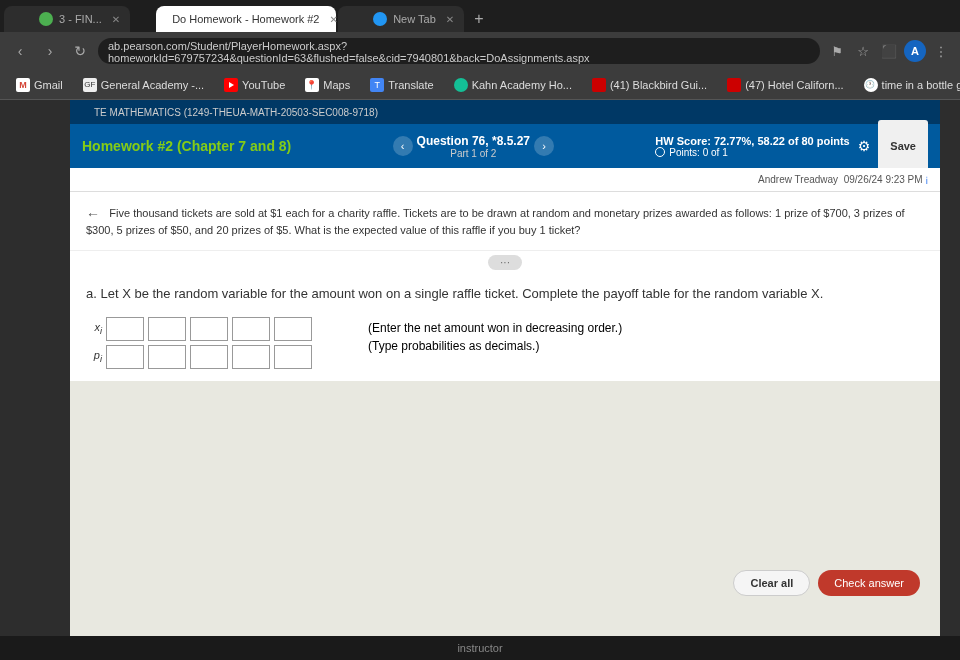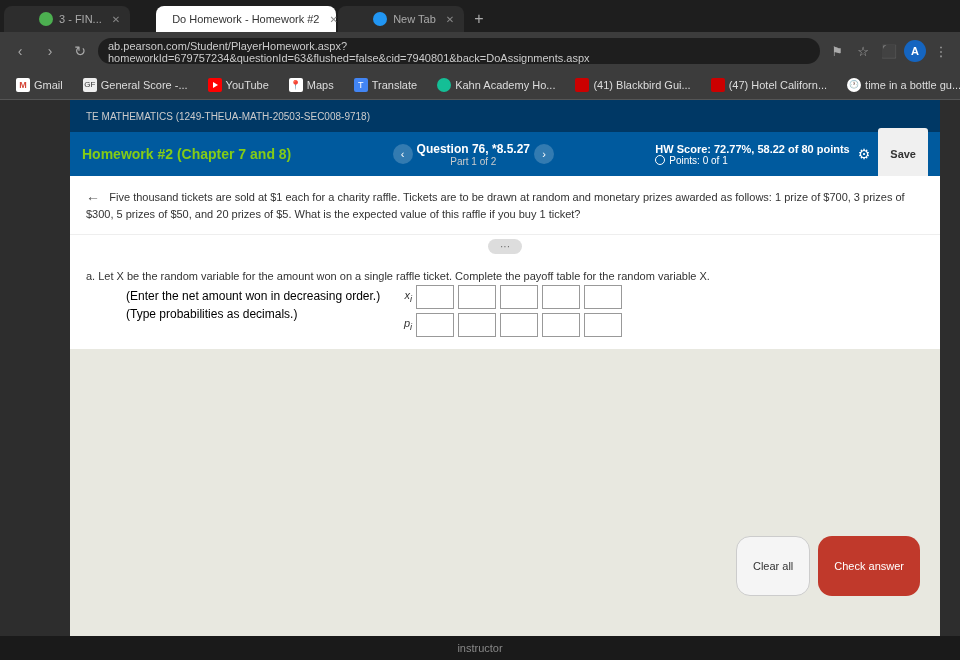--- a/index.html
+++ b/index.html
@@ -166,24 +166,24 @@
     .bm-icon.yt { background: #FF0000; display:flex; align-items:center; justify-content:center; }
     .bm-icon.maps { background: #fff; display:flex; align-items:center; justify-content:center; font-size:9px; color:#4285F4; }
     .bm-icon.translate { background: #4285F4; display:flex; align-items:center; justify-content:center; font-size:9px; color:#fff; }
     .bm-icon.kahn { background: #14BF96; border-radius:50%; display:flex; align-items:center; justify-content:center; }
     .bm-icon.small { background: #c00; border-radius:2px; }
     .bm-icon.time { background: #fff; border-radius:50%; display:flex; align-items:center; justify-content:center; font-size:8px; }
 
     
     .pearson-header {
       background: #003865;
-      height: 32px;
-      display: flex;
-      align-items: center;
-      padding: 0 8px;
+      height: 24px;
+      display: flex;
+      align-items: center;
+      padding: 0 16px;
       color: white;
     }
     .pearson-course {
       font-size: 10px;
       color: #ccc;
       margin-left: 8px;
     }
 
     
     .hw-header {
@@ -323,23 +323,23 @@
       font-size: 10px;
       color: #666;
       cursor: pointer;
     }
 
     
     .part-section {
       padding: 12px 16px;
     }
     .part-label {
-      font-size: 11px;
+      font-size: 13px;
       color: #333;
-      margin-bottom: 3px;
+      margin-bottom: 16px;
     }
     .input-row {
       display: flex;
       align-items: center;
       gap: 4px;
     }
     .row-label {
       font-size: 11px;
       color: #333;
       width: 16px;
@@ -369,24 +369,25 @@
       position: absolute;
       bottom: 40px;
       right: 20px;
       display: flex;
       gap: 8px;
     }
     .clear-all-btn {
       background: #f5f5f5;
       border: 1px solid #ccc;
       border-radius: 14px;
-      padding: 23px 16px;
+      padding: 6px 16px;
       font-size: 11px;
       color: #333;
       cursor: pointer;
+      font-weight: bold;
     }
     .check-answer-btn {
       background: #c0392b;
       border: none;
       border-radius: 14px;
       padding: 6px 16px;
       font-size: 11px;
       color: white;
       cursor: pointer;
     }
@@ -477,21 +478,21 @@
     </div>
   </div>
 
   <div class="bookmarks-bar">
     <div class="bookmark-item">
       <div class="bm-icon gmail">M</div>
       <span>Gmail</span>
     </div>
     <div class="bookmark-item">
       <div class="bm-icon gf">GF</div>
-      <span>General Score -...</span>
+      <span>General Academy -...</span>
     </div>
     <div class="bookmark-item">
       <div class="bm-icon yt">
         <svg width="12" height="8" viewBox="0 0 12 8">
             <rect width="12" height="8" fill="#FF0000"></rect>
             <polygon points="4,1 4,7 9,4" fill="white"></polygon>
           </svg>
       </div>
       <span>YouTube</span>
     </div>
@@ -555,60 +556,67 @@
             <span>Points: 0 of 1</span>
           </div>
         </div>
 
         <div class="hw-actions">
           <span class="gear-icon">⚙</span>
           <button class="save-btn">Save</button>
         </div>
       </div>
 
+      <div class="user-bar">
+        <span>Andrew Treadway</span>
+        &nbsp;&nbsp;
+        <span>09/26/24 9:23 PM</span>
+        &nbsp;
+        <span style="color:#4285F4;">ℹ</span>
+      </div>
 
       <div class="main-content">
 
         <div class="question-area">
           <span class="back-arrow">←</span>
           <span class="question-text">Five thousand tickets are sold at $1 each for a charity raffle. Tickets are to be drawn at random and monetary prizes awarded as follows: 1 prize of $700, 3 prizes of $300, 5 prizes of $50, and 20 prizes of $5. What is the expected value of this raffle if you buy 1 ticket?</span>
         </div>
 
         <div class="expand-area">
           <div class="expand-btn">···</div>
         </div>
 
         <div class="part-section">
           <div class="part-label">a. Let X be the random variable for the amount won on a single raffle ticket. Complete the payoff table for the random variable X.</div>
 
           <div style="display:flex; align-items:flex-start; gap: 16px;">
+            <div>
+
+              <div class="input-row">
+                <span class="row-label">x<sub>i</sub></span>
+                <div class="input-box"></div>
+                <div class="input-box"></div>
+                <div class="input-box"></div>
+                <div class="input-box"></div>
+                <div class="input-box"></div>
+              </div>
+
+              <div class="input-row" style="margin-top:4px;">
+                <span class="row-label">p<sub>i</sub></span>
+                <div class="input-box"></div>
+                <div class="input-box"></div>
+                <div class="input-box"></div>
+                <div class="input-box"></div>
+                <div class="input-box"></div>
+              </div>
+            </div>
+
             <div style="margin-left:40px; margin-top:4px;">
               <div class="instruction-line">(Enter the net amount won in decreasing order.)</div>
               <div class="instruction-line">(Type probabilities as decimals.)</div>
-            </div>
-
-            <div>
-
-              <div class="input-row">
-                <span class="row-label">x<sub>i</sub></span>
-                <div class="input-box"></div>
-                <div class="input-box"></div>
-                <div class="input-box"></div>
-                <div class="input-box"></div>
-                <div class="input-box"></div>
-              </div>
-
-              <div class="input-row" style="margin-top:4px;">
-                <span class="row-label">p<sub>i</sub></span>
-                <div class="input-box"></div>
-                <div class="input-box"></div>
-                <div class="input-box"></div>
-                <div class="input-box"></div>
-                <div class="input-box"></div>
-              </div>
             </div>
           </div>
         </div>
 
         <div class="bottom-area">
           <div class="action-buttons">
             <button class="clear-all-btn">Clear all</button>
             <button class="check-answer-btn">Check answer</button>
           </div>
         </div>

